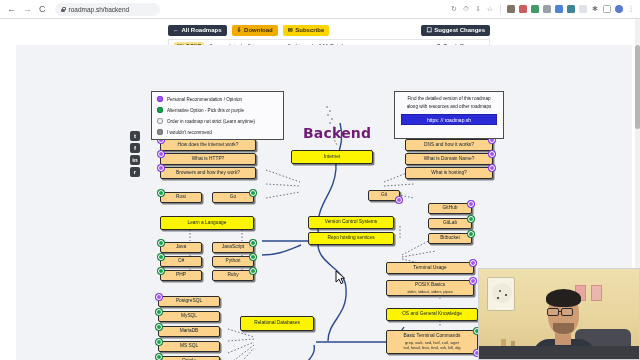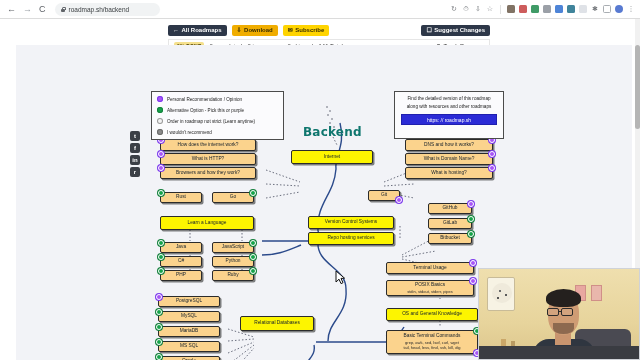--- a/index.html
+++ b/index.html
@@ -136,21 +136,21 @@
   .promo-text { font-size: 4.6px; color: #222; text-align: center; line-height: 1.5; }
   .promo-btn {
     width: 96px; height: 11px; background: #2b2bd6; color: #fff;
     font-size: 5px; line-height: 11px; text-align: center; cursor: pointer;
     border: 1px solid #1f1fae;
   }
 
   
   .rm-title {
     position: absolute; left: 295px; top: 106px; z-index: 5;
-    font-size: 12px; font-weight: bold; color: #0f766e;
+    font-size: 14px; font-weight: bold; color: #701a75;
     font-family: "DejaVu Sans", sans-serif; letter-spacing: .2px;
   }
 
   
   .node {
     position: absolute; z-index: 4;
     background: #fbd38d; border: 1px solid #2b2b2b;
     border-radius: 2px; box-shadow: 1.5px 1.5px 0 0 rgba(30,30,30,.55);
     display: flex; flex-direction: column; align-items: center; justify-content: center;
     font-size: 4.8px; color: #15202b; text-align: center; line-height: 1.35;

